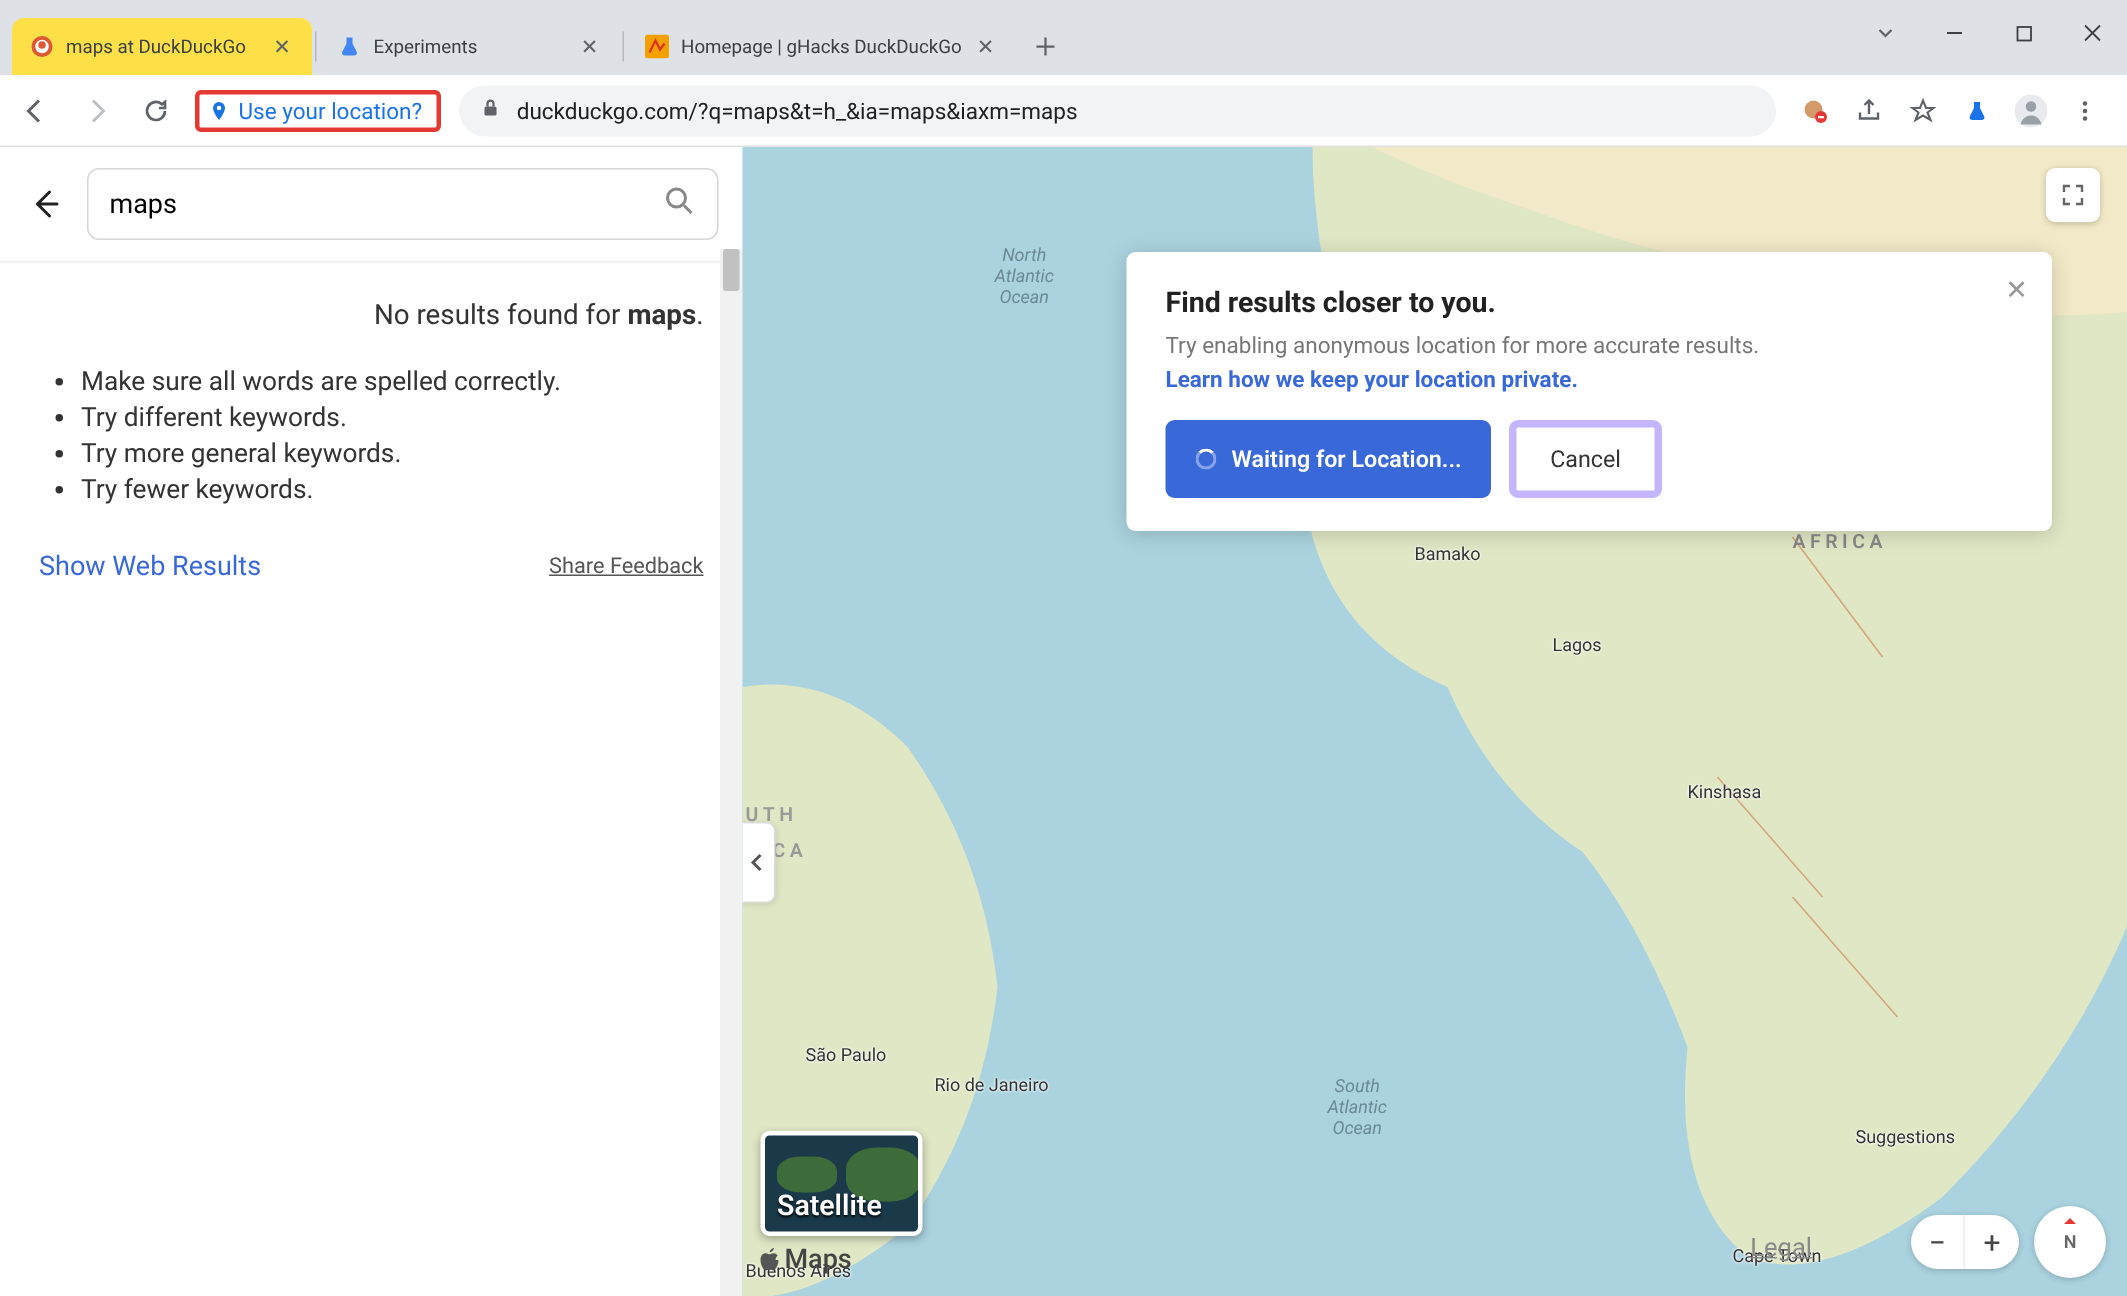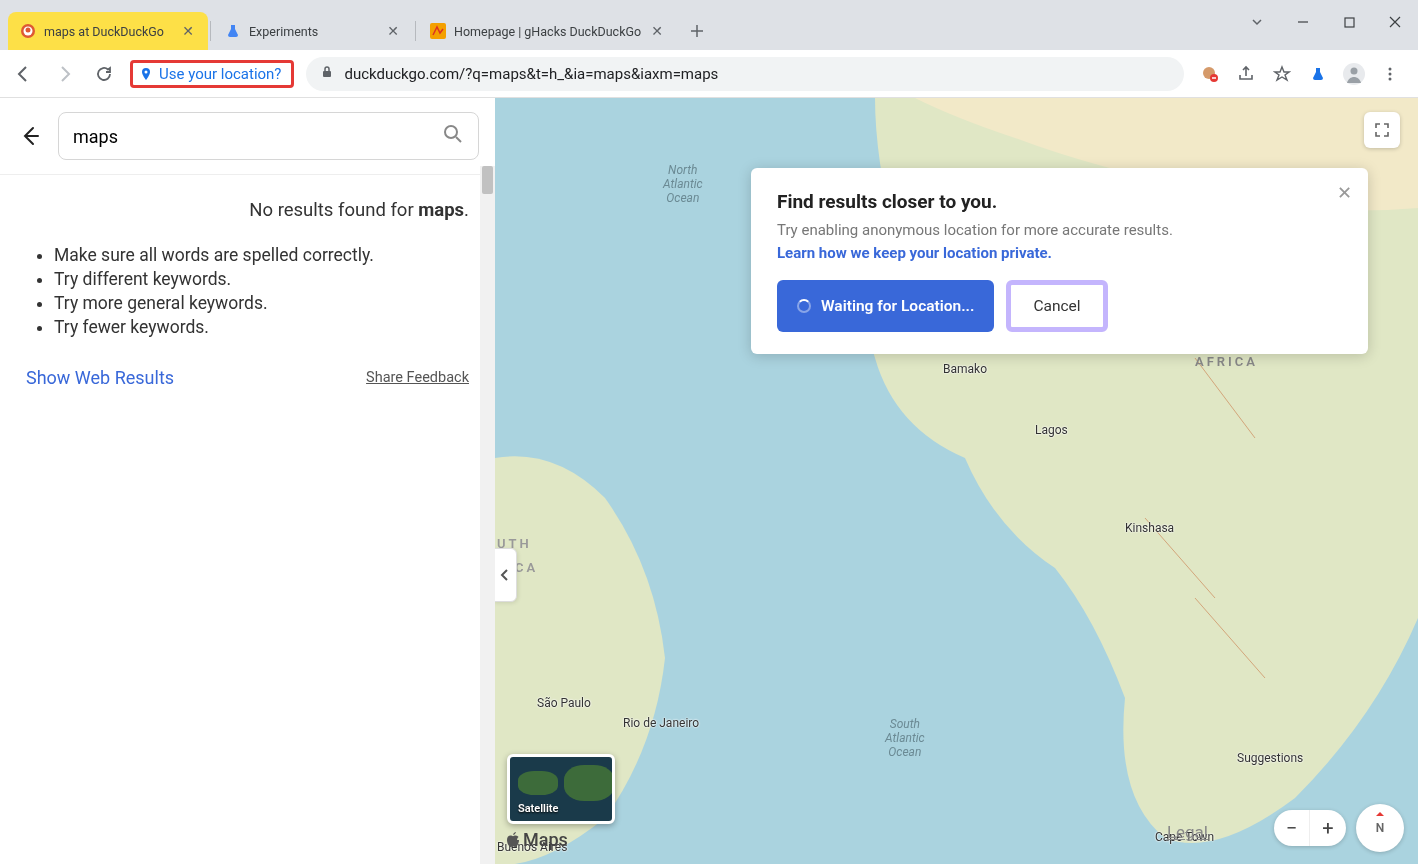--- a/index.html
+++ b/index.html
@@ -59,21 +59,21 @@
 .dialog a { color:#3968d9; font-size:15px; font-weight:700; cursor:pointer; }
 .dialog-btns { margin-top:18px; display:flex; gap:12px; }
 .btn-primary { background:#3968d9; color:#fff; border:none; border-radius:6px; padding:12px 20px; font-size:15.5px; font-weight:600; cursor:pointer; display:flex; align-items:center; gap:10px; }
 .btn-secondary { background:#fff; color:#333; border:5px solid #c4b5fd; border-radius:6px; padding:12px 22px; font-size:15.5px; cursor:pointer; }
 .spinner { width:14px; height:14px; border:2px solid rgba(255,255,255,0.4); border-top-color:#fff; border-radius:50%; }
 
 .collapse-handle { position:absolute; left:-2px; top:450px; width:24px; height:54px; background:#fff; border:1px solid #ddd; border-radius:0 6px 6px 0; display:flex; align-items:center; justify-content:center; cursor:pointer; box-shadow:1px 1px 4px rgba(0,0,0,0.1); }
 .fullscreen-btn { position:absolute; top:14px; right:18px; width:36px; height:36px; background:#fff; border-radius:6px; box-shadow:0 1px 4px rgba(0,0,0,0.2); display:flex; align-items:center; justify-content:center; cursor:pointer; }
 
 .sat-thumb { position:absolute; left:12px; bottom:40px; width:108px; height:70px; border:3px solid #fff; border-radius:6px; background:#1a3a4a; box-shadow:0 2px 6px rgba(0,0,0,0.3); cursor:pointer; overflow:hidden; }
-.sat-thumb .sat-label { position:absolute; left:8px; bottom:6px; color:#fff; font-size:11px; font-weight:600; text-shadow:0 1px 2px #000; }
+.sat-thumb .sat-label { position:absolute; left:8px; bottom:6px; color:#fff; font-size:19px; font-weight:600; text-shadow:0 1px 2px #000; }
 .sat-land { position:absolute; background:#3d6b3a; border-radius:40%; }
 
 .apple-maps { position:absolute; left:10px; bottom:14px; font-size:18px; color:#444; font-weight:500; display:flex; align-items:center; gap:2px; }
 
 .zoom { position:absolute; right:72px; bottom:18px; display:flex; background:#fff; border-radius:18px; box-shadow:0 1px 4px rgba(0,0,0,0.2); }
 .zoom button { width:36px; height:36px; border:none; background:transparent; font-size:20px; color:#444; cursor:pointer; }
 .zoom button:first-child { border-right:1px solid #eee; }
 
 .compass { position:absolute; right:14px; bottom:12px; width:48px; height:48px; background:#fff; border-radius:50%; box-shadow:0 1px 4px rgba(0,0,0,0.2); display:flex; align-items:center; justify-content:center; font-size:12px; color:#666; font-weight:600; cursor:pointer; }
 .compass::before { content:""; position:absolute; top:4px; left:50%; transform:translateX(-50%); border:4px solid transparent; border-bottom-color:#e53935; }

